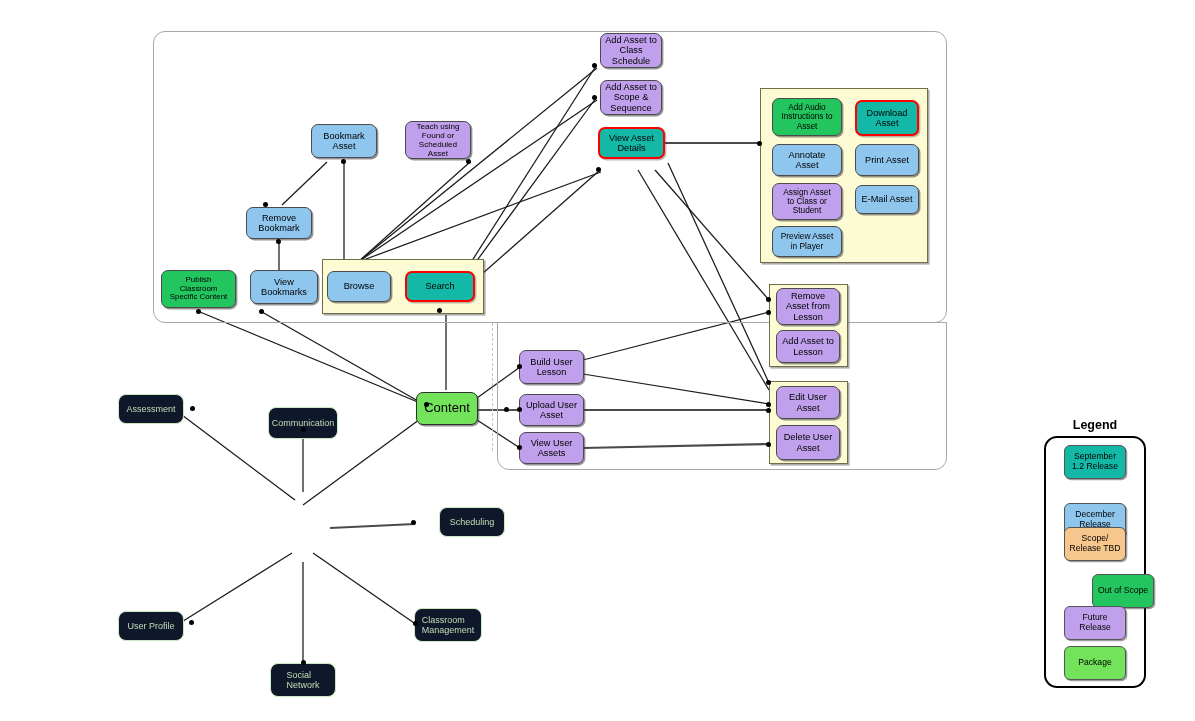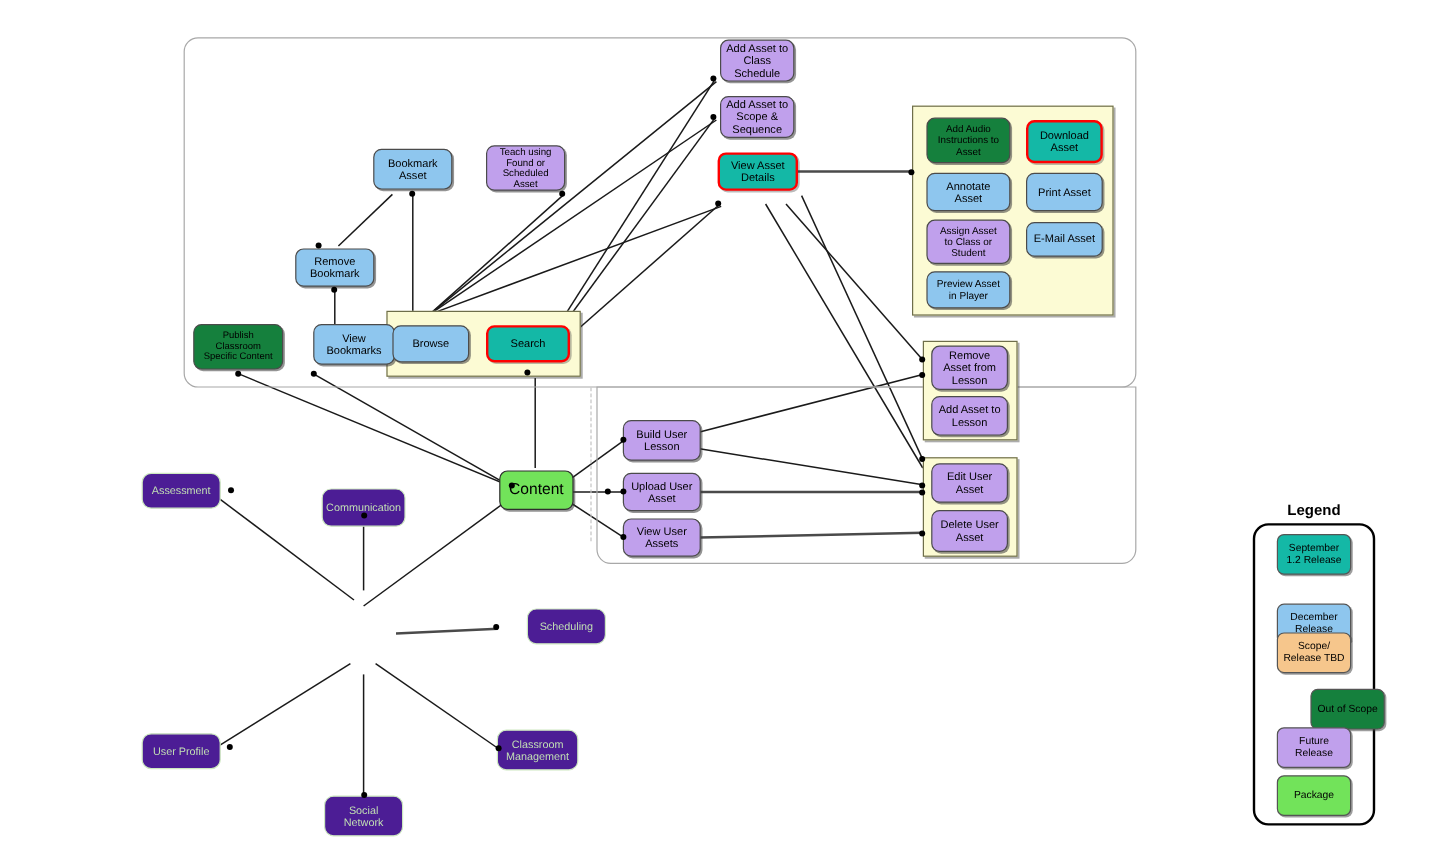--- a/index.html
+++ b/index.html
@@ -13,30 +13,30 @@
     text-align:center;line-height:1.12;
     border-radius:7px;
     font-size:9.2px;color:#000;
     padding:1px 2px;
     border:1.3px solid #555;
     box-shadow:1.4px 1.4px 0 rgba(60,60,60,.55);
     z-index:5;
   }
   .n-blue{background:#8ec6ee;border-color:#4b4b4b;}
   .n-purple{background:#c0a0ec;border-color:#4b4b4b;}
-  .n-gray{background:#15803d;border-color:#4b4b4b;}
+  .n-gray{background:#22c55e;border-color:#4b4b4b;}
   .n-white-red{background:#14b8a6;border:2.2px solid #ff0000;box-shadow:1.4px 1.4px 0 rgba(60,60,60,.35);}
   .n-green{background:#72e35a;border:1.6px solid #2f2f2f;}
   .n-orange{background:#f6c68c;border-color:#4b4b4b;}
 
   
   .pkg{
     position:absolute;box-sizing:border-box;
-    display:flex;align-items:center;justify-content:center;text-align:center;
-    border-radius:8px;background:#4c1d95;border:1px solid #cde8c0;
+    display:flex;align-items:center;justify-content:center;
+    border-radius:8px;background:#0f172a;border:1px solid #cde8c0;
     color:#c2dfb4;font-size:9px;line-height:1.15;z-index:4;
   }
 
   
   .group-yellow{
     position:absolute;box-sizing:border-box;
     background:#fcfbd4;border:1.3px solid #6e6e4a;
     box-shadow:1.6px 1.6px 0 rgba(70,70,70,.45);
     z-index:3;
   }
@@ -179,21 +179,21 @@
   <div class="node n-white-red" style="left:598px;top:127px;width:67px;height:32px;">View Asset<br>Details</div>
 
   <div class="node n-blue" style="left:311px;top:124px;width:66px;height:34px;">Bookmark<br>Asset</div>
 
   <div class="node n-purple" style="left:405px;top:121px;width:66px;height:38px;font-size:8.1px;">Teach using<br>Found or<br>Scheduled<br>Asset</div>
 
   <div class="node n-blue" style="left:246px;top:207px;width:66px;height:32px;">Remove<br>Bookmark</div>
 
   <div class="node n-gray" style="left:161px;top:270px;width:75px;height:38px;font-size:7.9px;">Publish<br>Classroom<br>Specific Content</div>
 
-  <div class="node n-blue" style="left:261px;top:270px;width:68px;height:34px;">View<br>Bookmarks</div>
+  <div class="node n-blue" style="left:250px;top:270px;width:68px;height:34px;">View<br>Bookmarks</div>
 
   <div class="node n-blue" style="left:327px;top:271px;width:64px;height:31px;">Browse</div>
 
   <div class="node n-white-red" style="left:405px;top:271px;width:70px;height:31px;">Search</div>
 
   <div class="node n-gray" style="left:772px;top:98px;width:70px;height:38px;font-size:8.2px;">Add Audio<br>Instructions to<br>Asset</div>
 
   <div class="node n-white-red" style="left:855px;top:100px;width:64px;height:36px;">Download<br>Asset</div>
 
   <div class="node n-blue" style="left:772px;top:144px;width:70px;height:32px;">Annotate<br>Asset</div>

